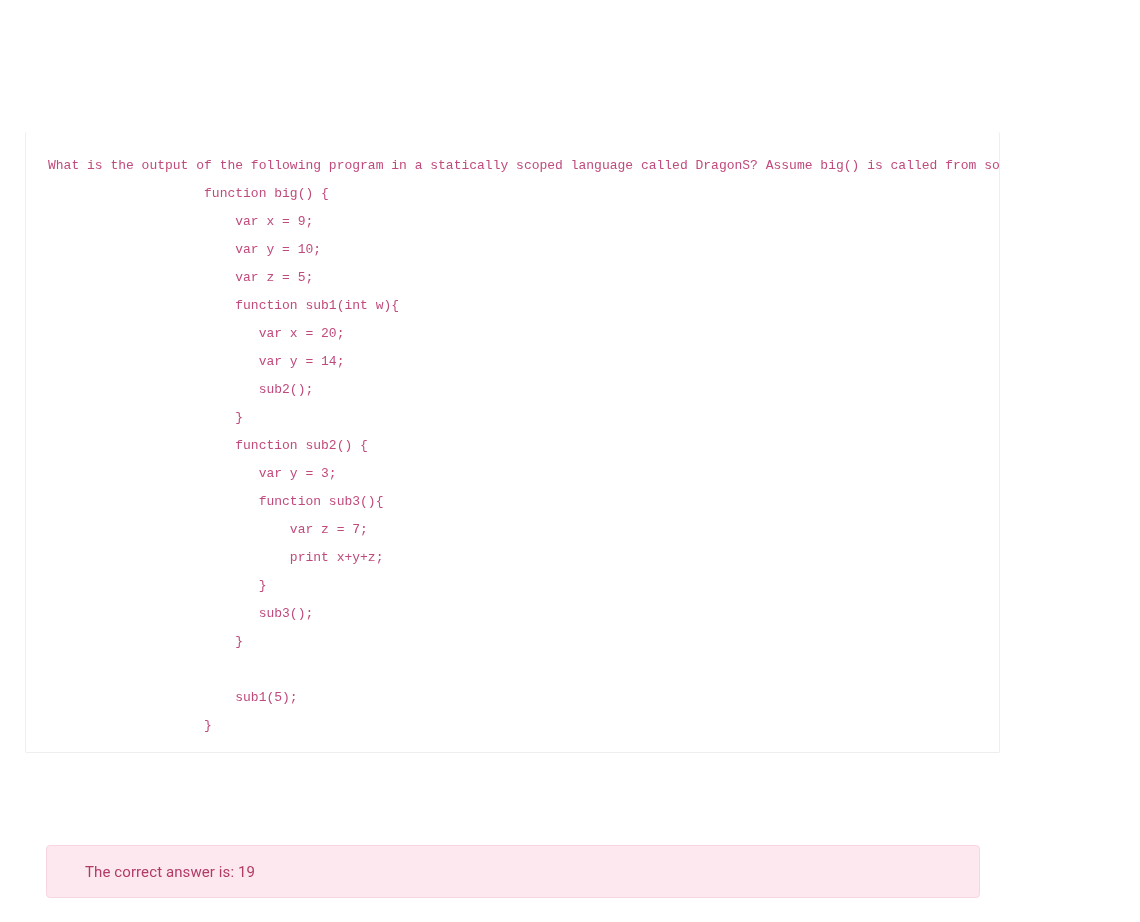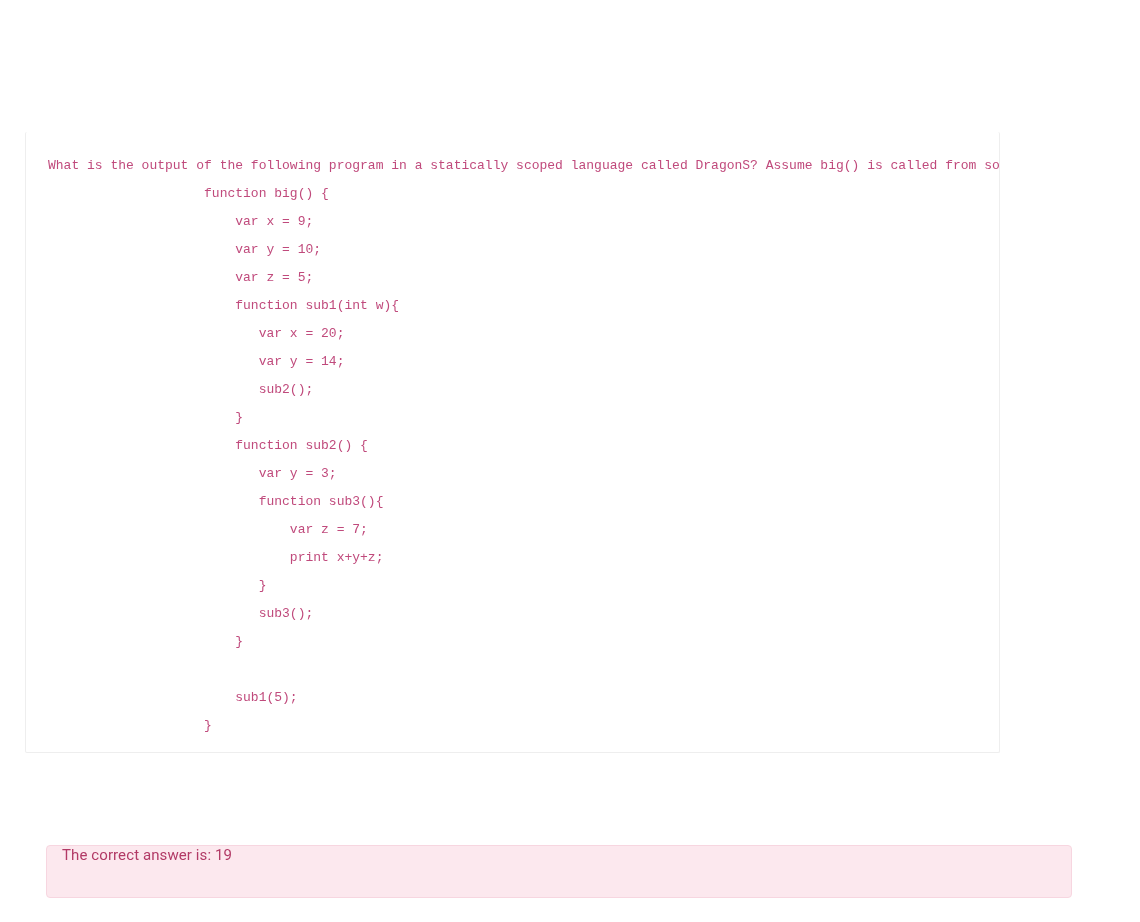--- a/index.html
+++ b/index.html
@@ -60,27 +60,28 @@
     display: block;
     border: 1px solid #ececec;
   }
   .code-scroll::-webkit-scrollbar-button:single-button:horizontal:decrement {
     background: #f7f7f7;
   }
   .answer-box {
     position: absolute;
     left: 46px;
     top: 845px;
-    width: 1026px;
+    width: 934px;
     height: 53px;
     background: #fce8ee;
     border: 1px solid #f7d6e0;
     border-radius: 4px;
     display: flex;
-    padding-left: 15px;
+    align-items: center;
+    padding-left: 38px;
   }
   .answer-text {
     font-size: 15px;
     color: #b23a66;
     letter-spacing: 0.1px;
   }
 </style>
 </head>
 <body>
 

